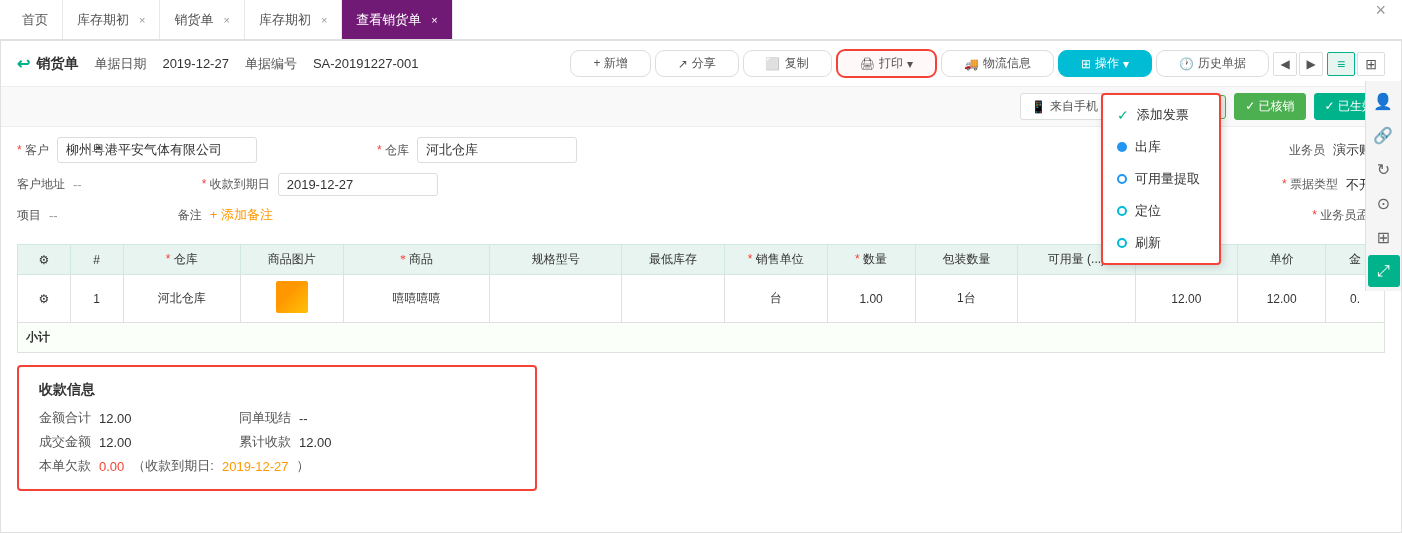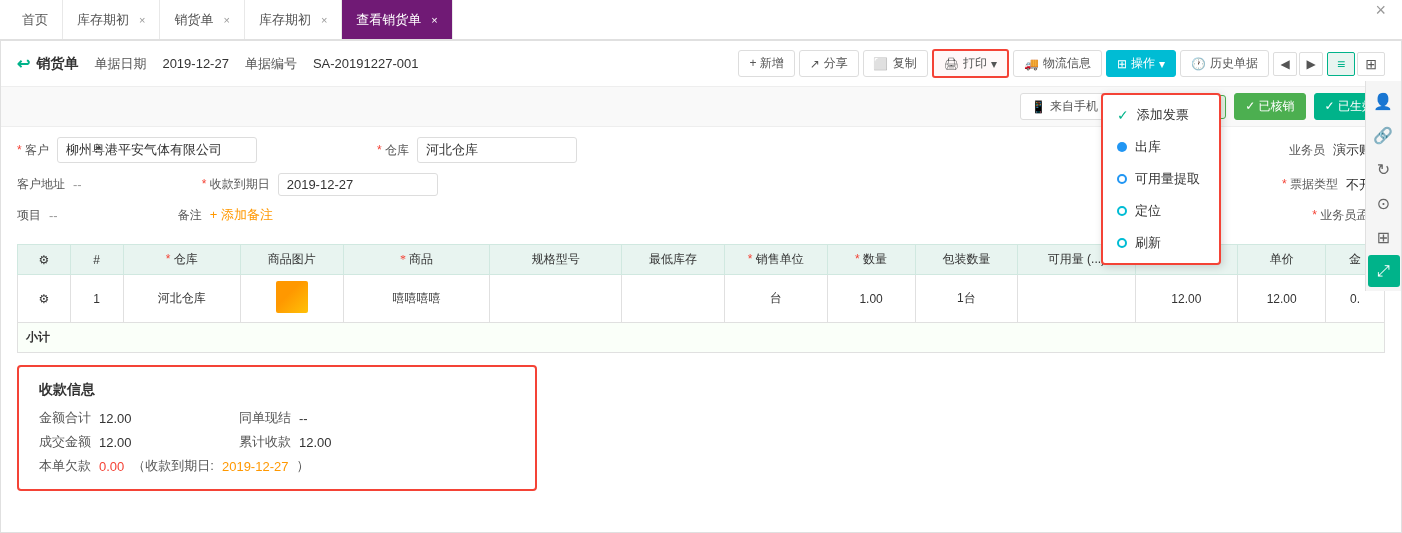--- a/index.html
+++ b/index.html
@@ -44,22 +44,22 @@
     }
     .doc-icon { color: #00b38a; font-size: 16px; }
     .doc-meta { display: flex; align-items: center; gap: 16px; font-size: 13px; color: #555; }
     .doc-meta span { display: flex; align-items: center; gap: 4px; }
 
     
     .toolbar {
       display: flex; align-items: center; margin-left: auto; gap: 4px;
     }
     .toolbar-btn {
-      display: flex; align-items: center; gap: 4px; padding: 4px 10px;
-      border: 1px solid #ddd; border-radius: 3px; background: #fff;
+      display: flex; align-items: center; gap: 4px; padding: 4px 22px;
+      border: 1px solid #ddd; border-radius: 9px; background: #fff;
       cursor: pointer; font-size: 12px; color: #555; white-space: nowrap;
     }
     .toolbar-btn.highlight {
       border: 2px solid #f44336; background: #fff8f8;
     }
     .toolbar-btn-cyan { background: #00bcd4; color: #fff; border-color: #00bcd4; }
 
     
     .status-bar {
       display: flex; align-items: center; padding: 6px 16px; background: #f9f9f9;

